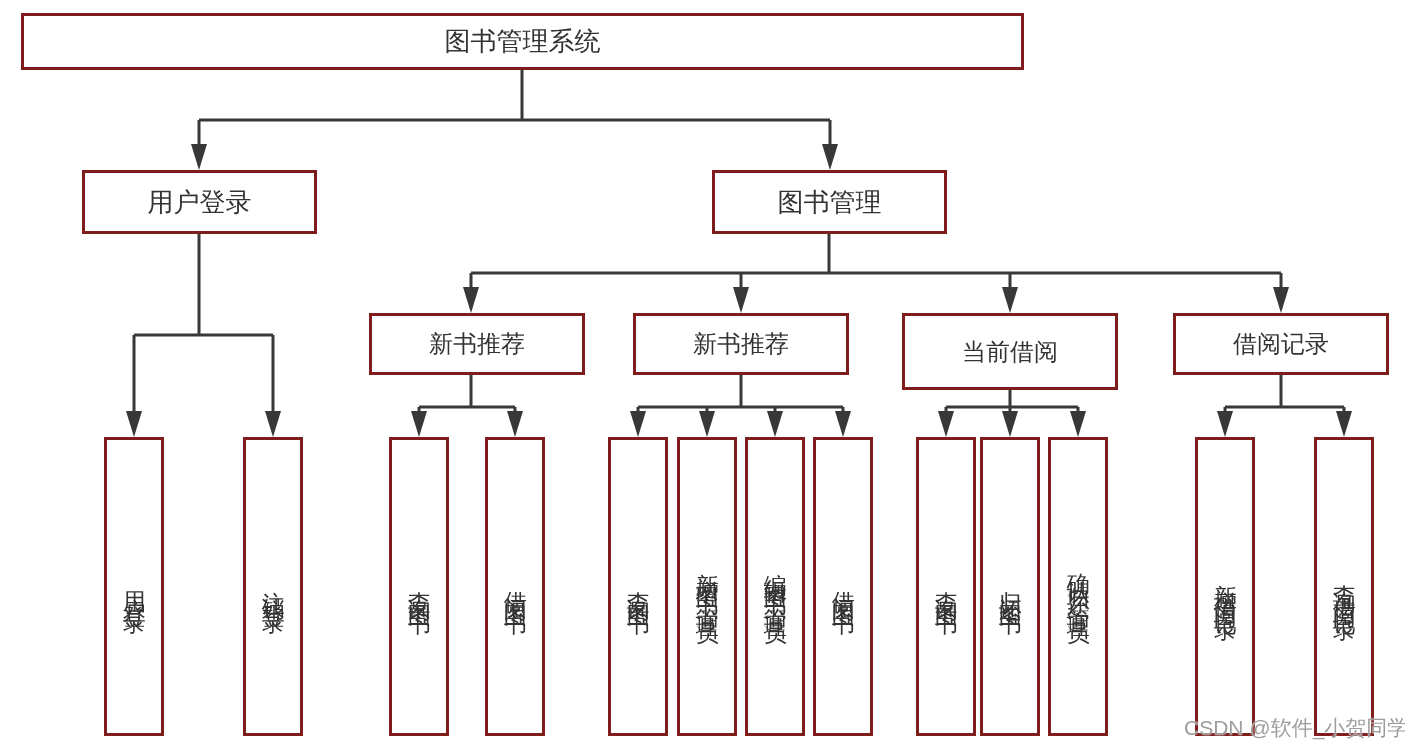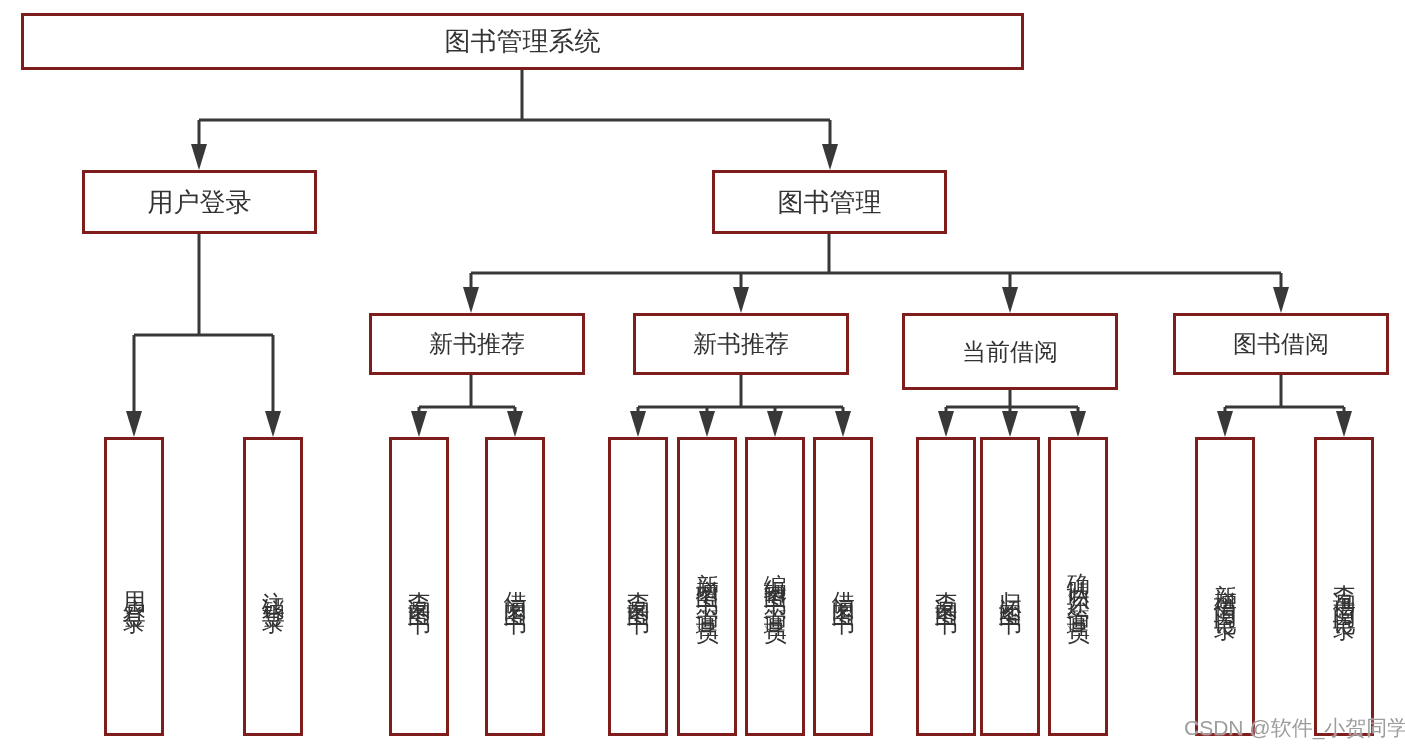--- a/index.html
+++ b/index.html
@@ -105,21 +105,21 @@
   <div class="box l3-box" style="left:369px;top:313px;width:216px;height:62px">
     <span>新书推荐</span>
   </div>
   <div class="box l3-box" style="left:633px;top:313px;width:216px;height:62px">
     <span>新书推荐</span>
   </div>
   <div class="box l3-box" style="left:902px;top:313px;width:216px;height:77px">
     <span>当前借阅</span>
   </div>
   <div class="box l3-box" style="left:1173px;top:313px;width:216px;height:62px">
-    <span>图书借阅</span>
+    <span>借阅记录</span>
   </div>
 
   <div class="box leaf-box" style="left:104px;top:437px;width:60px;height:299px">
     <span class="vtext">用户登录</span>
   </div>
   <div class="box leaf-box" style="left:243px;top:437px;width:60px;height:299px">
     <span class="vtext">注销登录</span>
   </div>
 
   <div class="box leaf-box" style="left:389px;top:437px;width:60px;height:299px">

